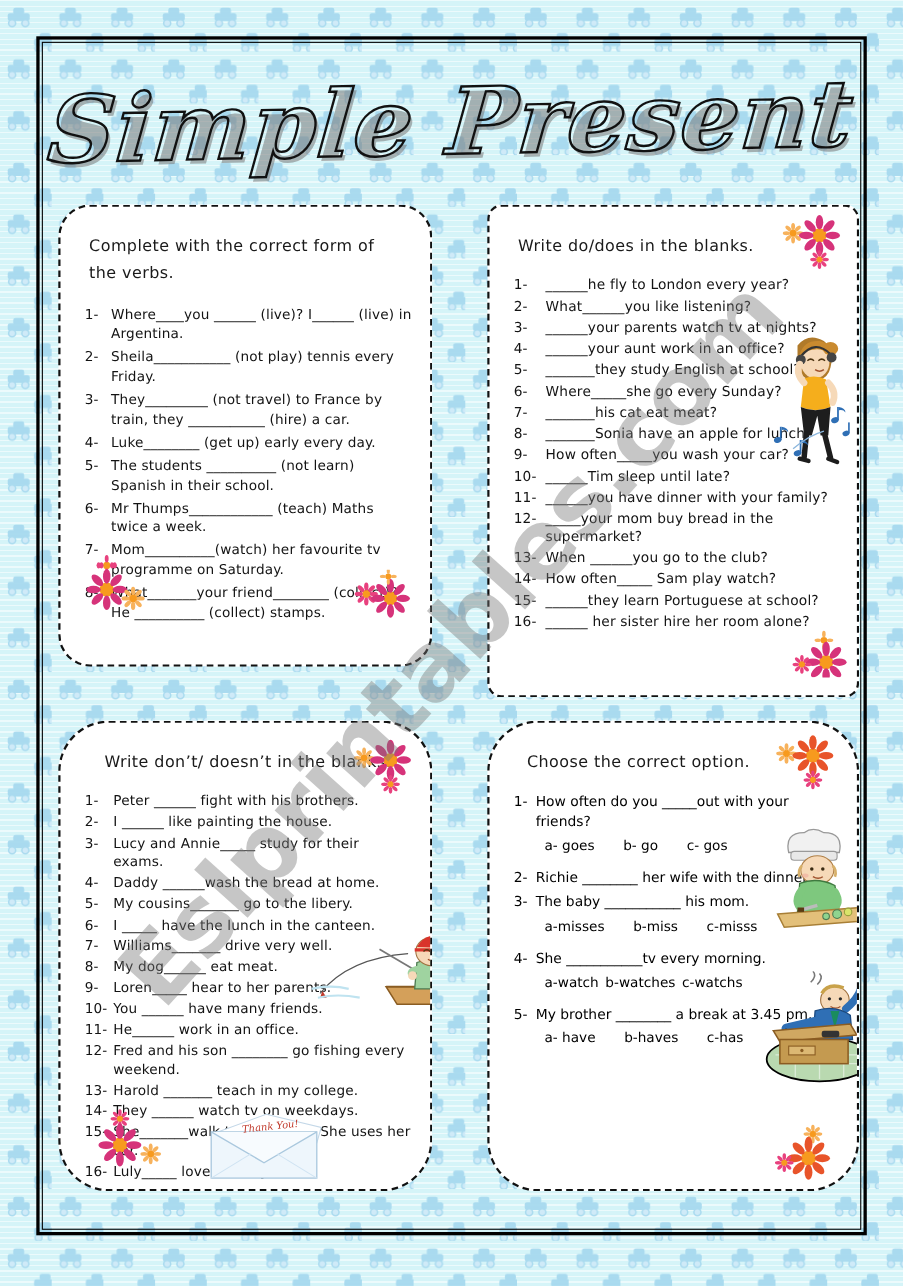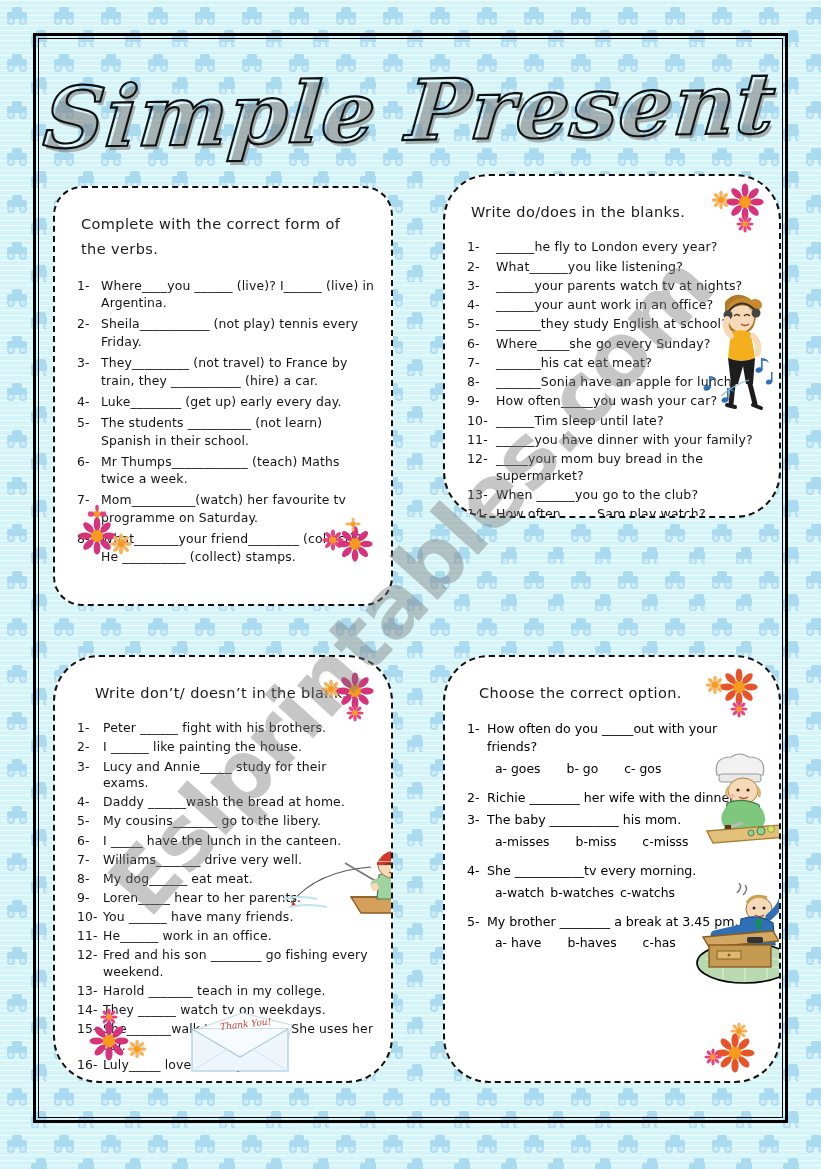--- a/index.html
+++ b/index.html
@@ -87,21 +87,21 @@
   .card{
     position:absolute;
     background:#fff;
     border:2px dashed #111;
     border-radius:46px;
     box-sizing:border-box;
     overflow:hidden;
     z-index:10;
   }
   #card-1{ left:53px;  top:186px; width:340px; height:420px;border-radius:29px; }
-  #card-2{ left:443px; top:174px; width:338px; height:344px; }
+  #card-2{ left:443px; top:186px; width:338px; height:448px;border-radius:13px; }
   #card-3{ left:53px;  top:655px; width:340px; height:428px; }
   #card-4{ left:443px; top:655px; width:338px; height:428px; }
 
   .card-inner{
     position:relative;
     padding:24px 16px 10px 22px;
     height:100%;
     box-sizing:border-box;
   }
 

